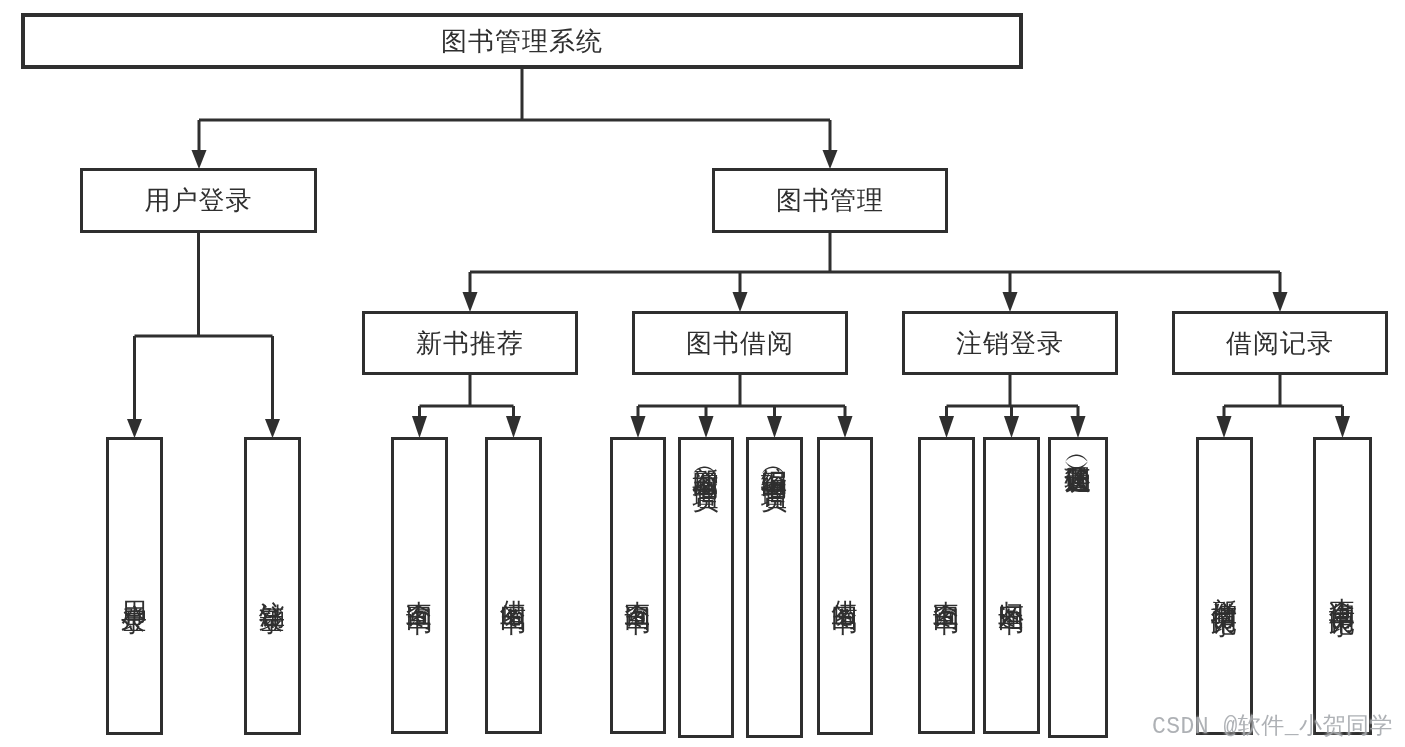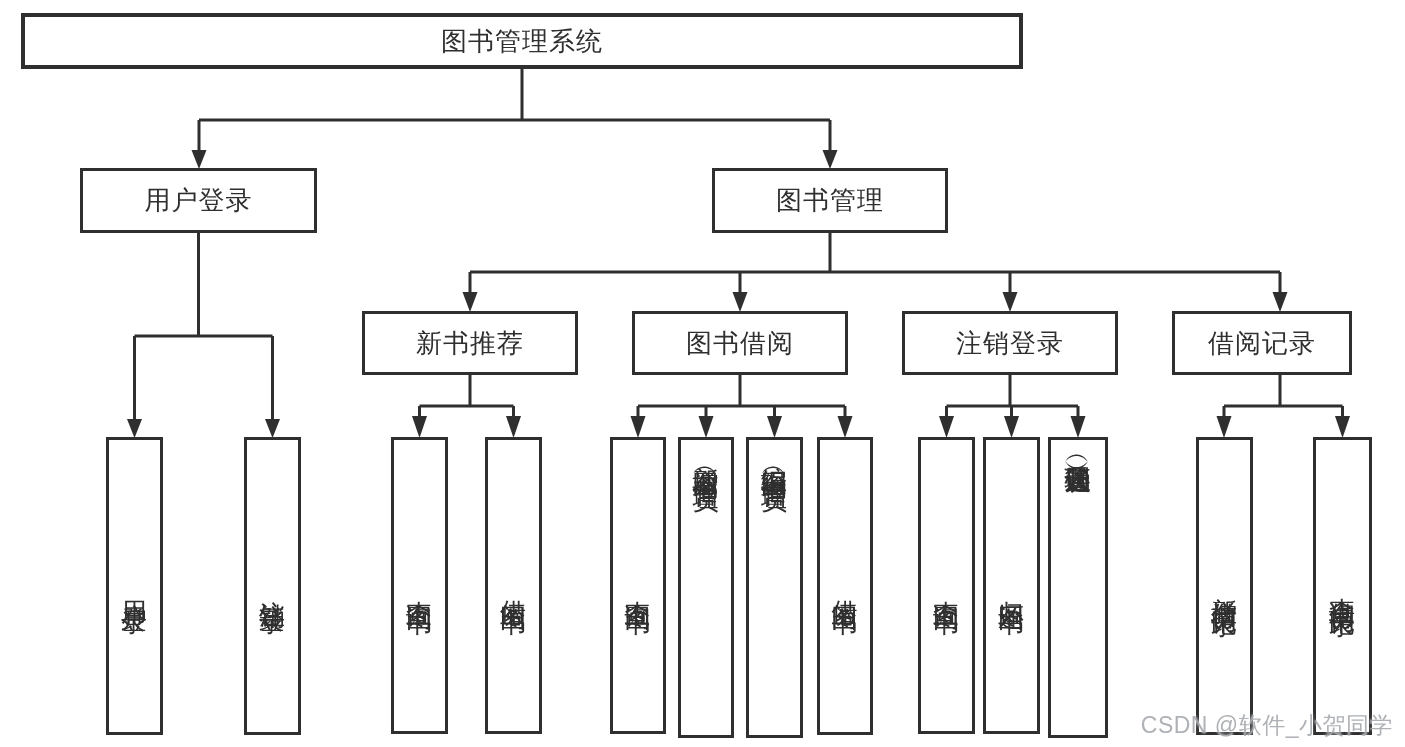--- a/index.html
+++ b/index.html
@@ -34,20 +34,21 @@
     font-size:26px;line-height:1;letter-spacing:3px;
     white-space:nowrap;
   }
   .vtext.tight{letter-spacing:0;}
   #watermark{
     position:absolute;right:12px;bottom:6px;
     font-size:23px;letter-spacing:0.5px;
     color:rgba(160,163,168,0.85);
     z-index:5;
     text-shadow:0 0 3px #fff;
+    font-family:Liberation Mono, monospace;
   }
 </style>
 </head>
 <body>
 
 <div id="canvas">
 
   <svg id="edges" viewBox="0 0 1405 747" xmlns="http://www.w3.org/2000/svg">
     <g class="edge">
       <path d="M522 69 V120 M199 120 H830 M199 120 V150 M830 120 V150"></path>
@@ -104,21 +105,21 @@
 
   <div class="hbox" style="left:362px;top:311px;width:216px;height:64px">
     <span>新书推荐</span>
   </div>
   <div class="hbox" style="left:632px;top:311px;width:216px;height:64px">
     <span>图书借阅</span>
   </div>
   <div class="hbox" style="left:902px;top:311px;width:216px;height:64px">
     <span>注销登录</span>
   </div>
-  <div class="hbox" style="left:1172px;top:311px;width:180px;height:64px">
+  <div class="hbox" style="left:1172px;top:311px;width:216px;height:64px">
     <span>借阅记录</span>
   </div>
 
   <div class="vbox" style="left:106px;top:437px;width:57px;height:298px">
     <span class="vtext">用户登录</span>
   </div>
   <div class="vbox" style="left:244px;top:437px;width:57px;height:298px">
     <span class="vtext">注销登录</span>
   </div>
 

